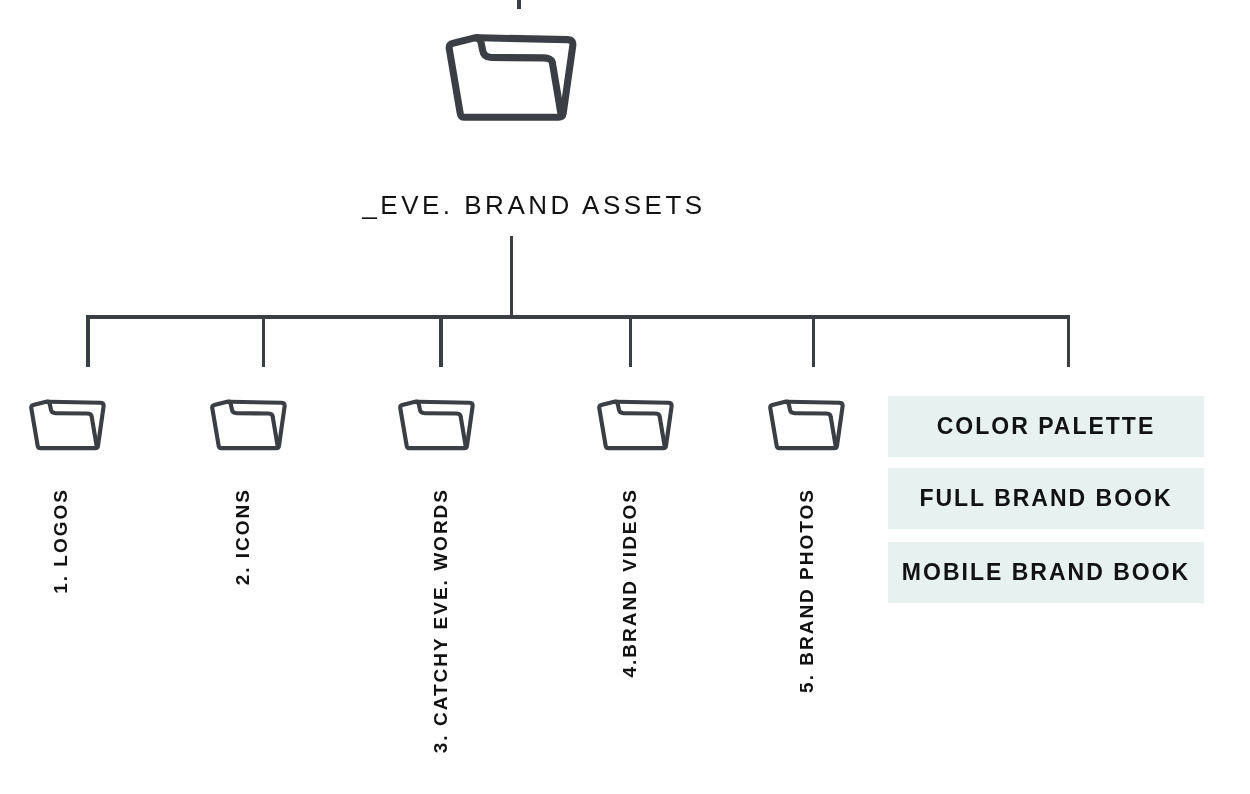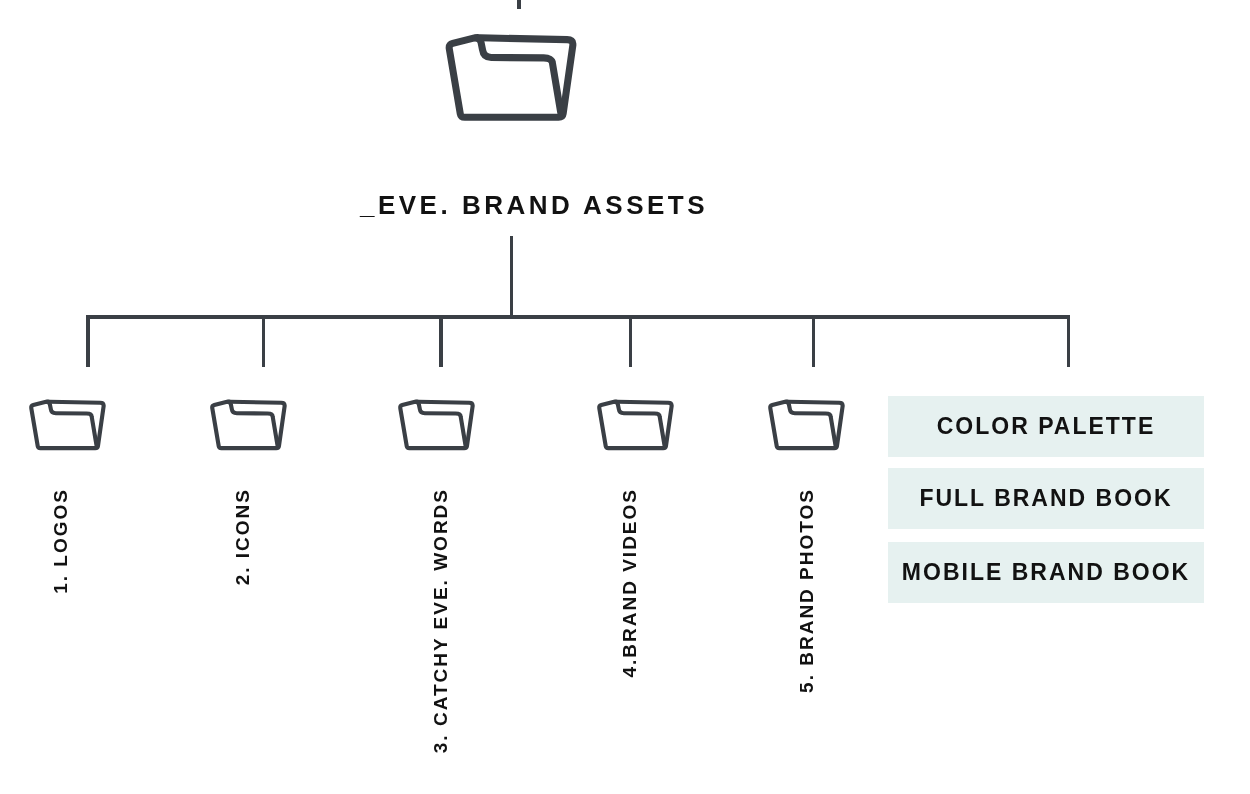--- a/index.html
+++ b/index.html
@@ -26,21 +26,21 @@
     width: 150px;
     height: 106px;
   }
   .root-label {
     position: absolute;
     left: 534px;
     top: 190px;
     transform: translateX(-50%);
     white-space: nowrap;
     font-size: 26px;
-    font-weight: 700;
+    font-weight: 400;
     letter-spacing: 3.5px;
     color: var(--text, #121212);
     line-height: 30px;
   }
   .sub-folder-icon {
     position: absolute;
     top: 396px;
     width: 88px;
     height: 62px;
   }

